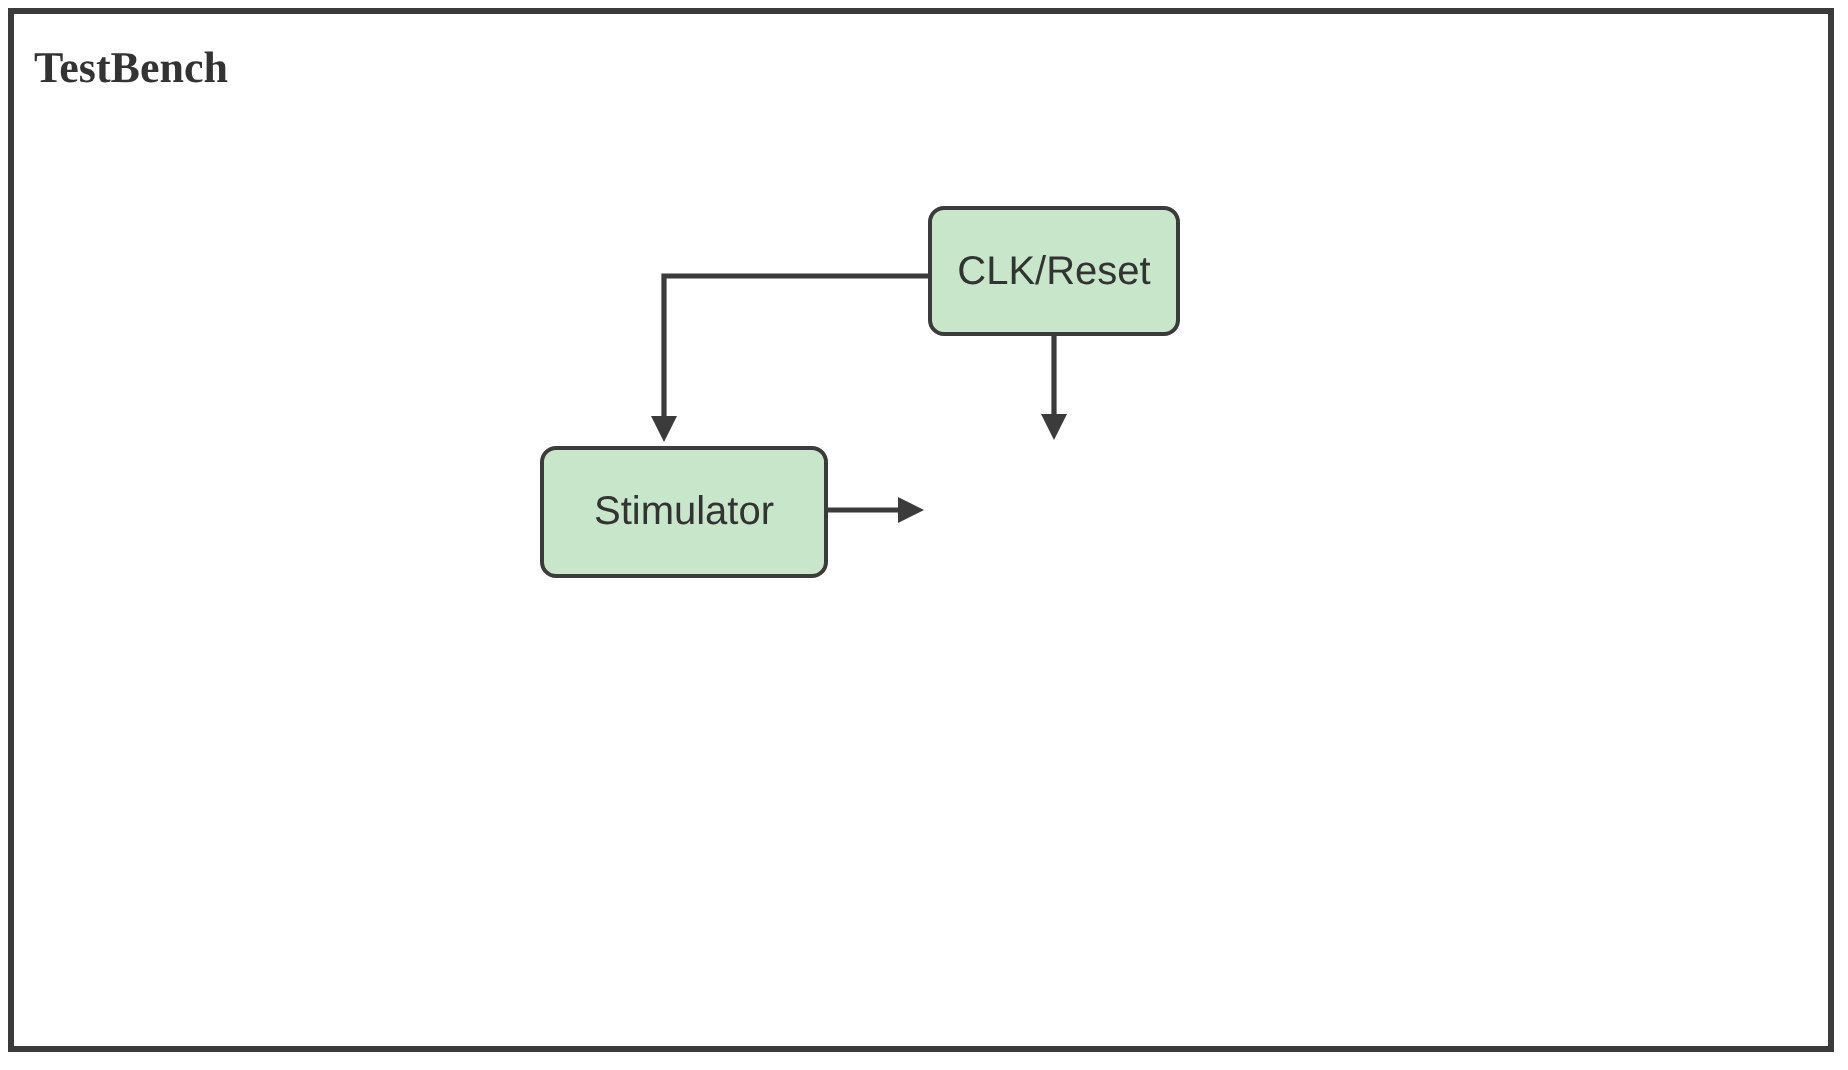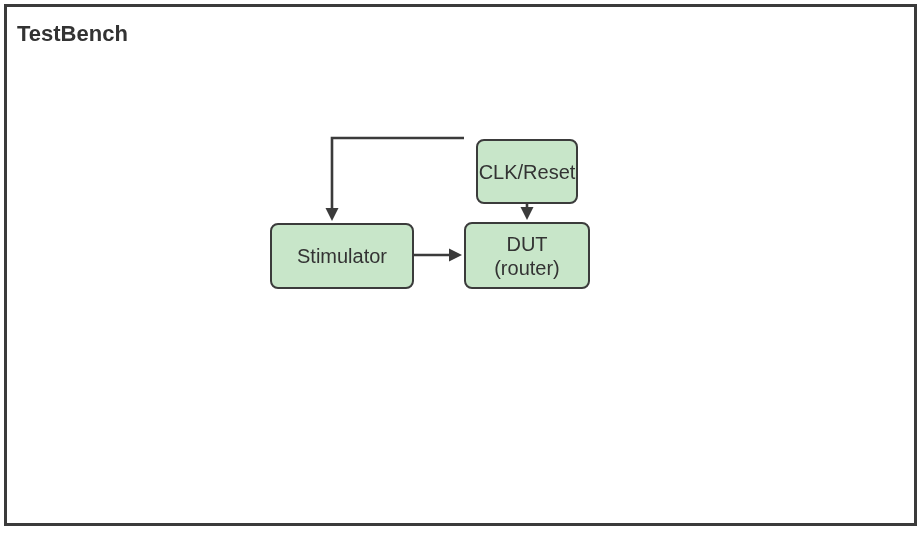--- a/index.html
+++ b/index.html
@@ -17,20 +17,21 @@
   }
   .frame {
     position: absolute;
     left: 4px;
     top: 4px;
     width: 907px;
     height: 516px;
     border: 3px solid #3b3b3b;
     background: #ffffff;
     box-sizing: content-box;
+    font-family: Liberation Serif, serif;
   }
   .frame-title {
     position: absolute;
     left: 10px;
     top: 14px;
     font-size: 22px;
     font-weight: bold;
     color: #333333;
     letter-spacing: 0px;
   }
@@ -60,21 +61,21 @@
     border-radius: 8px;
     display: flex;
     flex-direction: column;
     align-items: center;
     justify-content: center;
     color: #333333;
     font-size: 20px;
     line-height: 1.2;
     text-align: center;
   }
-  .node-clk  { left: 476px; top: 103px; width: 102px; height: 65px; margin-top: 36px; }
+  .node-clk  { left: 464px; top: 103px; width: 126px; height: 65px; }
   .node-stim { left: 270px; top: 223px; width: 144px; height: 66px; }
   .node-dut  { left: 464px; top: 222px; width: 126px; height: 67px; }
 </style>
 </head>
 <body>
 
 <div class="canvas">
 
   <div class="frame">
     <div class="frame-title">TestBench</div>
@@ -99,18 +100,14 @@
   </svg>
 
   <div class="node node-clk">
     <span>CLK/Reset</span>
   </div>
 
   <div class="node node-stim">
     <span>Stimulator</span>
   </div>
 
-  <div class="node node-dut">
-    <span>DUT</span>
-    <span>(router)</span>
-  </div>
 
 </div>
 
 </body></html>

